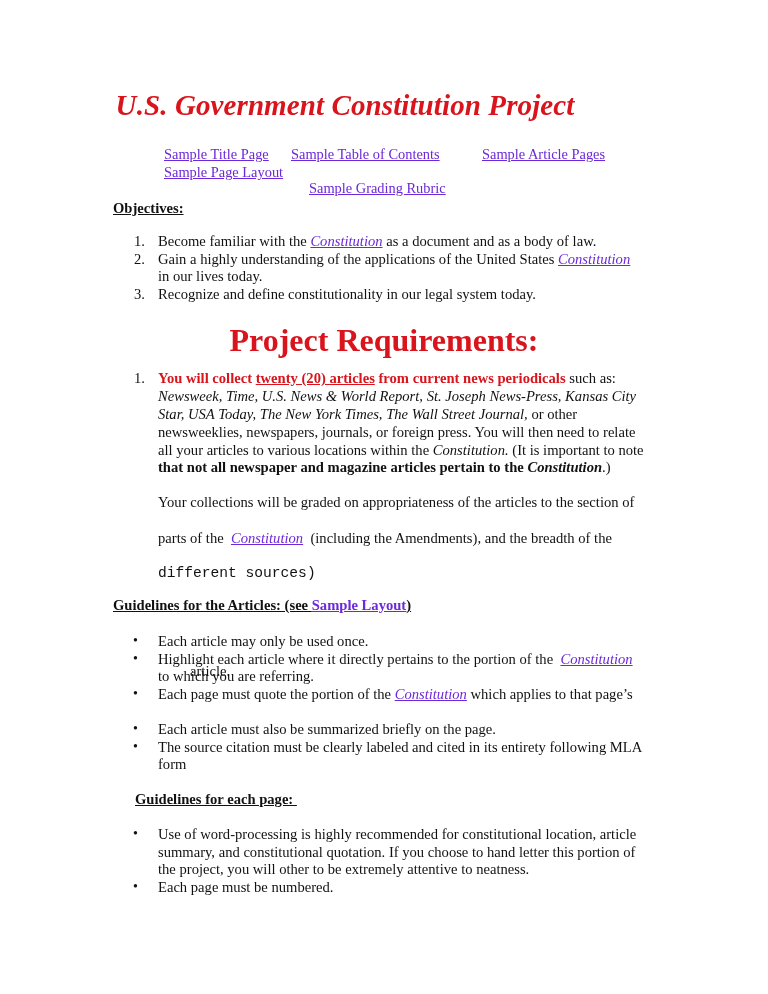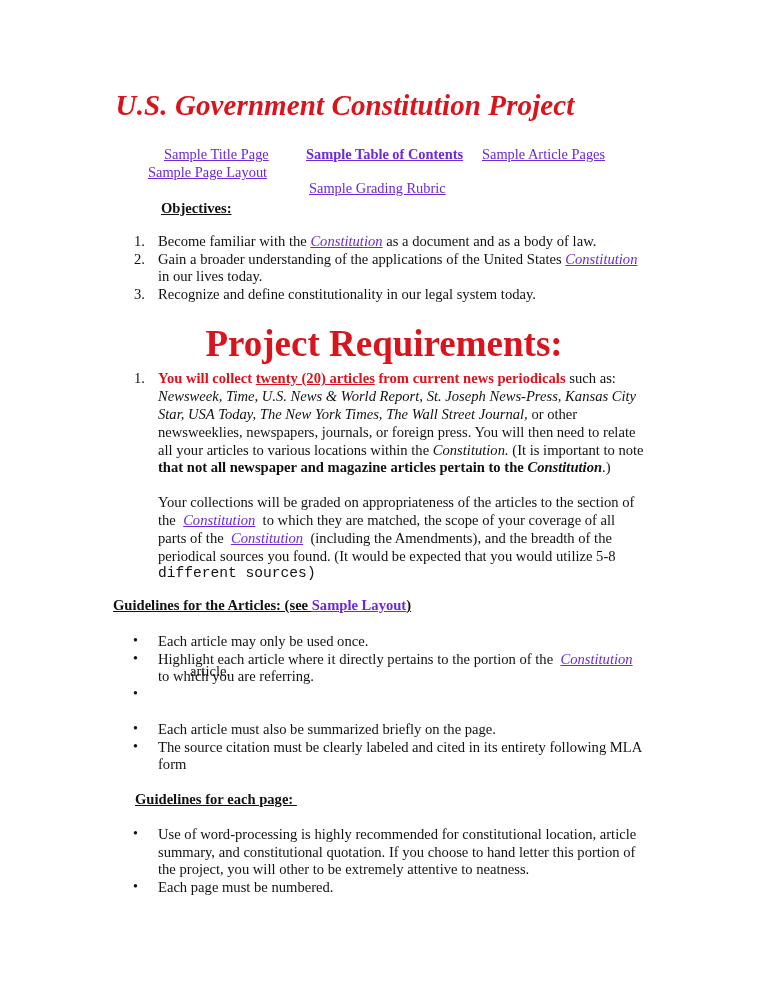--- a/index.html
+++ b/index.html
@@ -5,95 +5,94 @@
     html, body { margin: 0; padding: 0; background: #ffffff; }
     body { width: 768px; height: 994px; position: relative; overflow: hidden;
            font-family: "Liberation Serif", "DejaVu Serif", serif; color: #111; font-size: 14.6px; }
     .page { position: absolute; left: 0; top: 0; width: 768px; height: 994px; }
     .title { position: absolute; left: 0; top: 89px; width: 690px; text-align: center;
              font-size: 29px; font-weight: bold; font-style: italic; color: #d9141c; letter-spacing: 0.1px; }
     .link { color: #6d28d9; text-decoration: underline; cursor: pointer; }
     .links-row { position: absolute; font-size: 14.4px; line-height: 18px; }
     .heading-u { font-weight: bold; text-decoration: underline; }
     .req-title { position: absolute; left: 0; top: 322px; width: 768px; text-align: center;
-                 font-size: 37px; font-weight: bold; color: #d9141c; }
+                 font-size: 32px; font-weight: bold; color: #d9141c; }
     .line { position: absolute; white-space: nowrap; line-height: 17.5px; }
     .red-b { color: #d9141c; font-weight: bold; }
     .bullet { position: absolute; font-size: 14px; }
     i { font-style: italic; }
   </style>
 </head>
 <body>
 
 <div class="page">
 
   <div class="title">U.S. Government Constitution Project</div>
 
   <div class="links-row" style="left:164px; top:145px;">
     <span class="link">Sample Title Page</span>
   </div>
-  <div class="links-row" style="left:306px; top:145px;font-weight:bold;">
+  <div class="links-row" style="left:291px; top:145px;">
     <span class="link">Sample Table of Contents </span>
   </div>
   <div class="links-row" style="left:482px; top:145px;">
     <span class="link">Sample Article Pages</span>
   </div>
-  <div class="links-row" style="left:148px; top:163px;">
+  <div class="links-row" style="left:164px; top:163px;">
     <span class="link">Sample Page Layout</span>
   </div>
   <div class="links-row" style="left:309px; top:163px;margin-top:16px;">
     <span class="link">Sample Grading Rubric</span>
   </div>
 
-  <div class="line heading-u" style="left:113px; top:200px;margin-left:48px;">Objectives:</div>
+  <div class="line heading-u" style="left:113px; top:200px;">Objectives:</div>
 
   <div class="line" style="left:134px; top:233px;">1.</div>
   <div class="line" style="left:158px; top:233px;">
     <span>Become familiar with the </span><i class="link">Constitution</i><span> as a document and as a body of law.</span>
   </div>
 
   <div class="line" style="left:134px; top:251px;">2.</div>
   <div class="line" style="left:158px; top:251px;">
-    <span>Gain a broader understanding of the applications of the United States </span><i class="link">Constitution </i>
+    <span>Gain a highly understanding of the applications of the United States </span><i class="link">Constitution </i>
   </div>
   <div class="line" style="left:158px; top:268px;">in our lives today.</div>
 
   <div class="line" style="left:134px; top:286px;">3.</div>
   <div class="line" style="left:158px; top:286px;">Recognize and define constitutionality in our legal system today.</div>
 
   <div class="req-title">Project Requirements:</div>
 
   <div class="line" style="left:134px; top:370px;">1.</div>
   <div class="line" style="left:158px; top:370px;">
     <span class="red-b">You will collect </span><span class="red-b" style="text-decoration:underline;">twenty (20) articles</span><span class="red-b"> from current news periodicals</span><span> such as:</span>
   </div>
   <div class="line" style="left:158px; top:388px;"><i>Newsweek, Time, U.S. News &amp; World Report, St. Joseph News-Press, Kansas City</i></div>
   <div class="line" style="left:158px; top:406px;"><i>Star, USA Today, The New York Times, The Wall Street Journal,</i><span> or other</span></div>
   <div class="line" style="left:158px; top:424px;">newsweeklies, newspapers, journals, or foreign press. You will then need to relate</div>
   <div class="line" style="left:158px; top:442px;"><span>all your articles to various locations within the </span><i>Constitution.</i><span> (It is important to note</span></div>
   <div class="line" style="left:158px; top:459px;"><b>that not all newspaper and magazine articles pertain to the </b><b><i>Constitution</i></b><span>.)</span></div>
 
   <div class="line" style="left:158px; top:494px;">Your collections will be graded on appropriateness of the articles to the section of</div>
-  <div class="line" style="left:158px; top:512px;"><span style="white-space:pre;">the  </span><i class="link">Constitution</i><span style="white-space:pre;">  to which they are matched, the scope of your coverage of all</span></div>
   <div class="line" style="left:158px; top:530px;"><span style="white-space:pre;">parts of the  </span><i class="link">Constitution</i><span style="white-space:pre;">  (including the Amendments), and the breadth of the</span></div>
-  <div class="line" style="left:158px; top:548px;">periodical sources you found. (It would be expected that you would utilize 5-8</div>
   <div class="line" style="left:158px; top:565px;font-family:Liberation Mono, monospace;">different sources)</div>
 
   <div class="line heading-u" style="left:113px; top:597px;">
     <span>Guidelines for the Articles: (see </span><span class="link">Sample Layout</span><span>)</span>
   </div>
 
   <div class="bullet" style="left:133px; top:633px;">•</div>
   <div class="line" style="left:158px; top:633px;">Each article may only be used once.</div>
 
   <div class="bullet" style="left:133px; top:651px;">•</div>
   <div class="line" style="left:158px; top:651px;"><span style="white-space:pre;">Highlight each article where it directly pertains to the portion of the  </span><i class="link">Constitution</i></div>
   <div class="line" style="left:158px; top:668px;">to which you are referring.</div>
 
   <div class="bullet" style="left:133px; top:686px;">•</div>
+  <div class="line" style="left:158px; top:686px;"><span>Each page must quote the portion of the </span><i class="link">Constitution</i><span> which applies to that page’s</span></div>
   <div class="line" style="left:158px; top:663px;margin-left:32px;">article.</div>
 
   <div class="bullet" style="left:133px; top:721px;">•</div>
   <div class="line" style="left:158px; top:721px;">Each article must also be summarized briefly on the page.</div>
 
   <div class="bullet" style="left:133px; top:739px;">•</div>
   <div class="line" style="left:158px; top:739px;">The source citation must be clearly labeled and cited in its entirety following MLA</div>
   <div class="line" style="left:158px; top:756px;">form</div>
 
   <div class="line heading-u" style="left:135px; top:791px; white-space:pre;">Guidelines for each page: </div>

